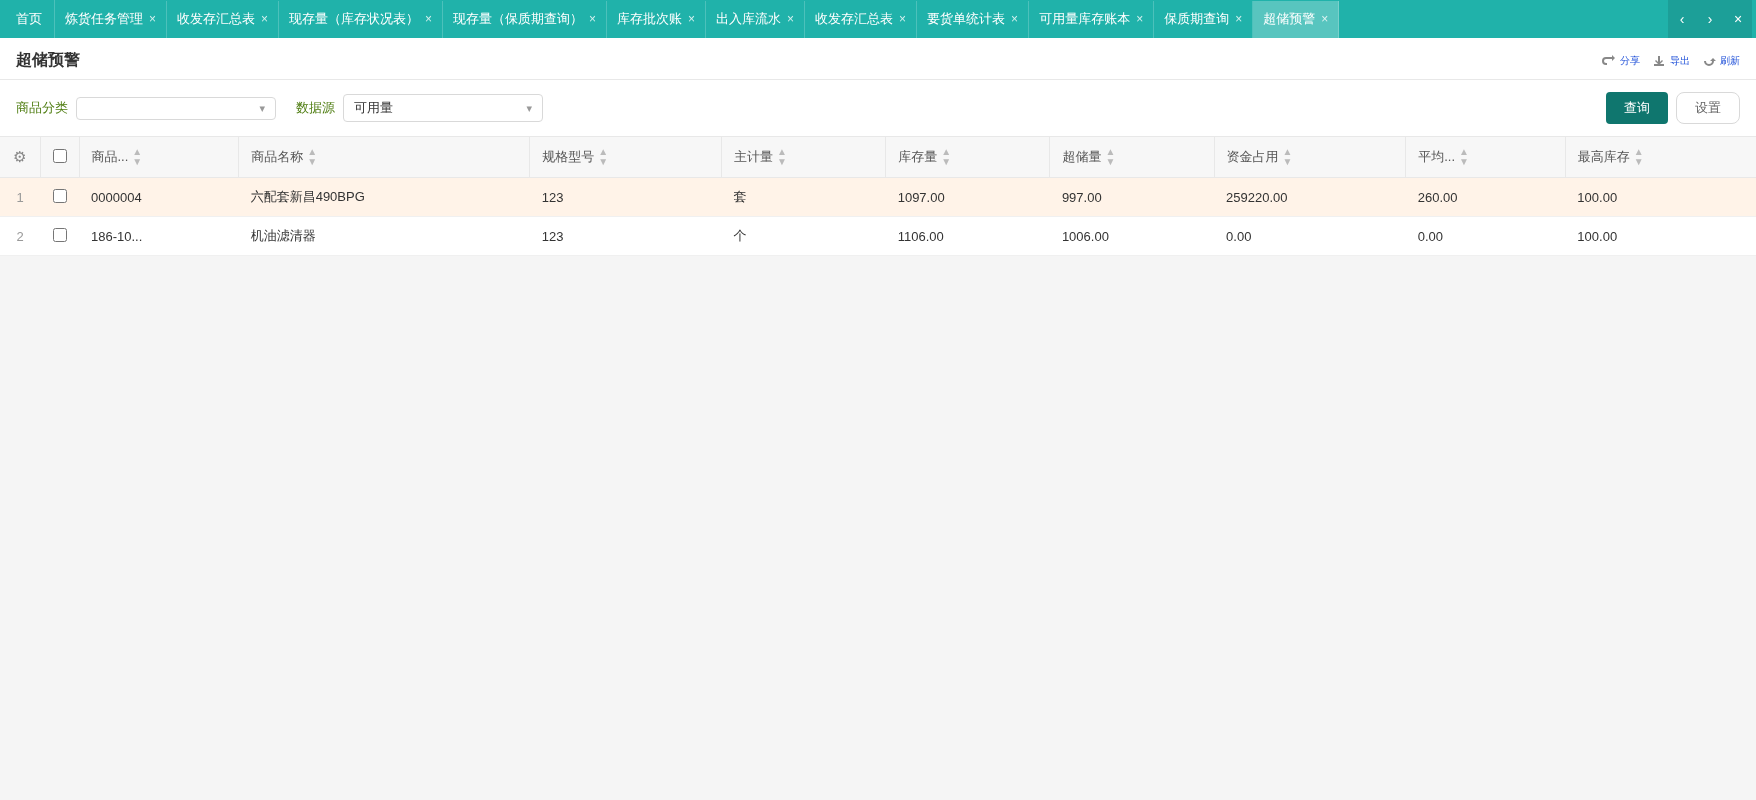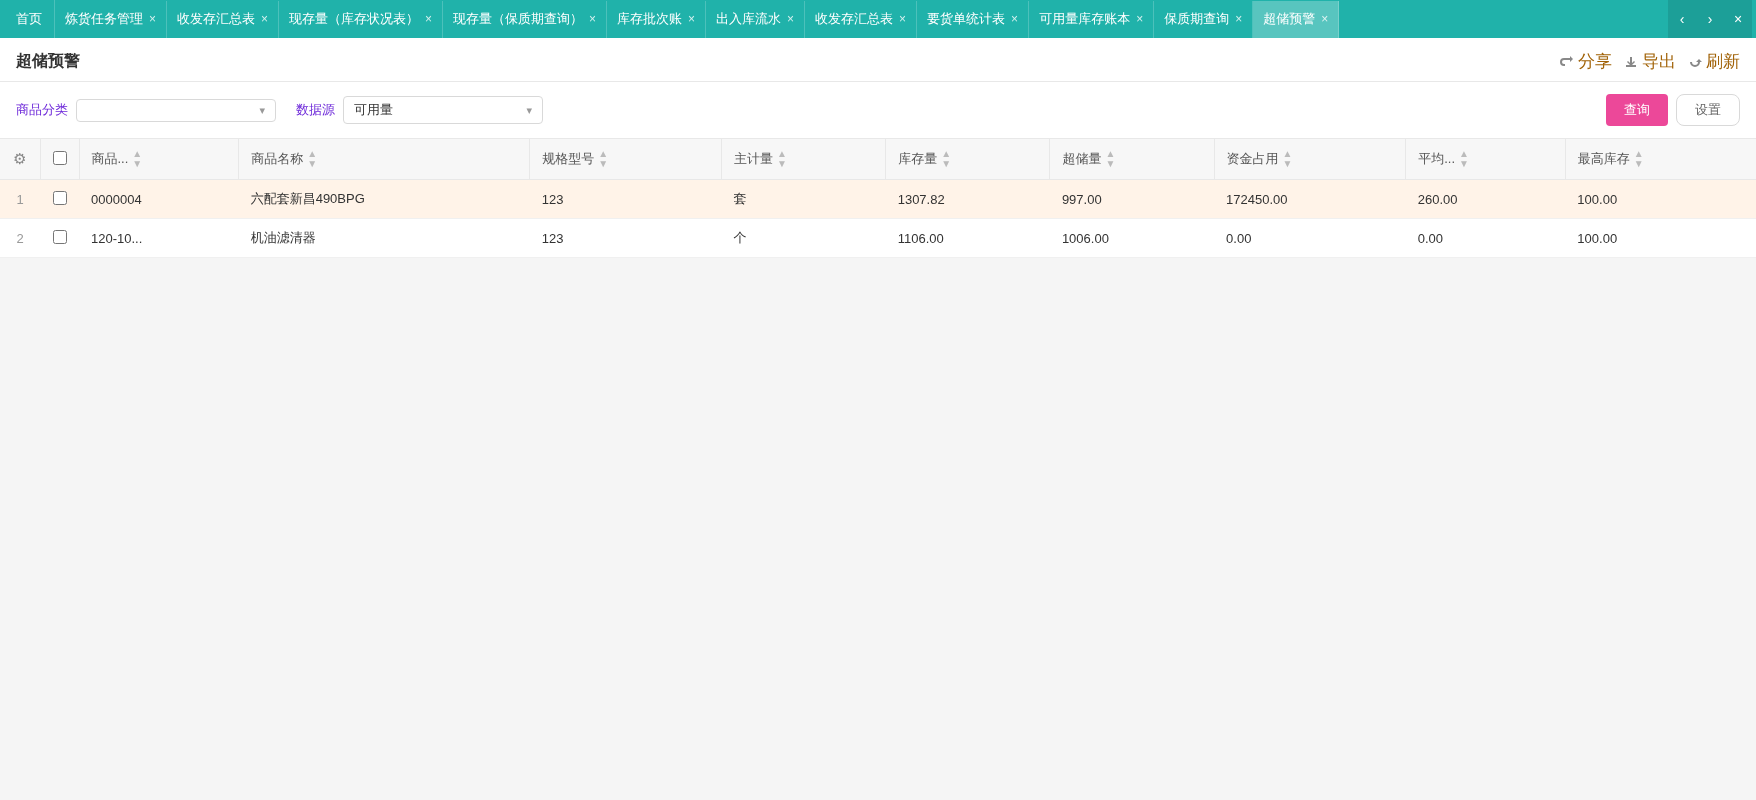--- a/index.html
+++ b/index.html
@@ -76,41 +76,41 @@
     }
     .header-actions {
       display: flex;
       align-items: center;
       gap: 12px;
     }
     .action-btn {
       display: flex;
       align-items: center;
       gap: 4px;
-      color: #a16207;
-      cursor: pointer;
-      font-size: 17px;
+      color: #1d4ed8;
+      cursor: pointer;
+      font-size: 10px;
     }
 
     
     .filter-area {
       background: #fff;
       padding: 12px 16px;
       display: flex;
       align-items: center;
       gap: 20px;
       border-bottom: 1px solid #e8e8e8;
     }
     .filter-group {
       display: flex;
       align-items: center;
       gap: 8px;
     }
     .filter-label {
-      color: #6d28d9;
+      color: #4d7c0f;
       font-size: 13px;
       white-space: nowrap;
     }
     .filter-select {
       display: flex;
       align-items: center;
       border: 1px solid #d9d9d9;
       border-radius: 4px;
       padding: 4px 10px;
       width: 200px;
@@ -119,21 +119,21 @@
       background: #fff;
       font-size: 13px;
     }
     .filter-chevron { color: #999; font-size: 11px; }
     .filter-buttons {
       margin-left: auto;
       display: flex;
       gap: 8px;
     }
     .btn-query {
-      background: #ec4899;
+      background: #0f766e;
       color: #fff;
       border: none;
       border-radius: 4px;
       padding: 6px 18px;
       cursor: pointer;
       font-size: 13px;
       text-align: right;
     }
     .btn-settings {
       background: #fff;
@@ -420,32 +420,32 @@
       <tbody id="table-body">
       <tr class="highlighted">
     <td class="row-num">1</td>
     <td class="checkbox-cell">
       <input type="checkbox" class="cb" style="">
     </td>
     <td>0000004</td>
     <td>六配套新昌490BPG</td>
     <td>123</td>
     <td>套</td>
-    <td>1307.82</td>
+    <td>1097.00</td>
     <td>997.00</td>
-    <td>172450.00</td>
+    <td>259220.00</td>
     <td>260.00</td>
     <td>100.00</td>
   </tr>
           <tr>
     <td class="row-num">2</td>
     <td class="checkbox-cell">
       <input type="checkbox" class="cb" style="">
     </td>
-    <td>120-10...</td>
+    <td>186-10...</td>
     <td>机油滤清器</td>
     <td>123</td>
     <td>个</td>
     <td>1106.00</td>
     <td>1006.00</td>
     <td>0.00</td>
     <td>0.00</td>
     <td>100.00</td>
   </tr>
         </tbody>

